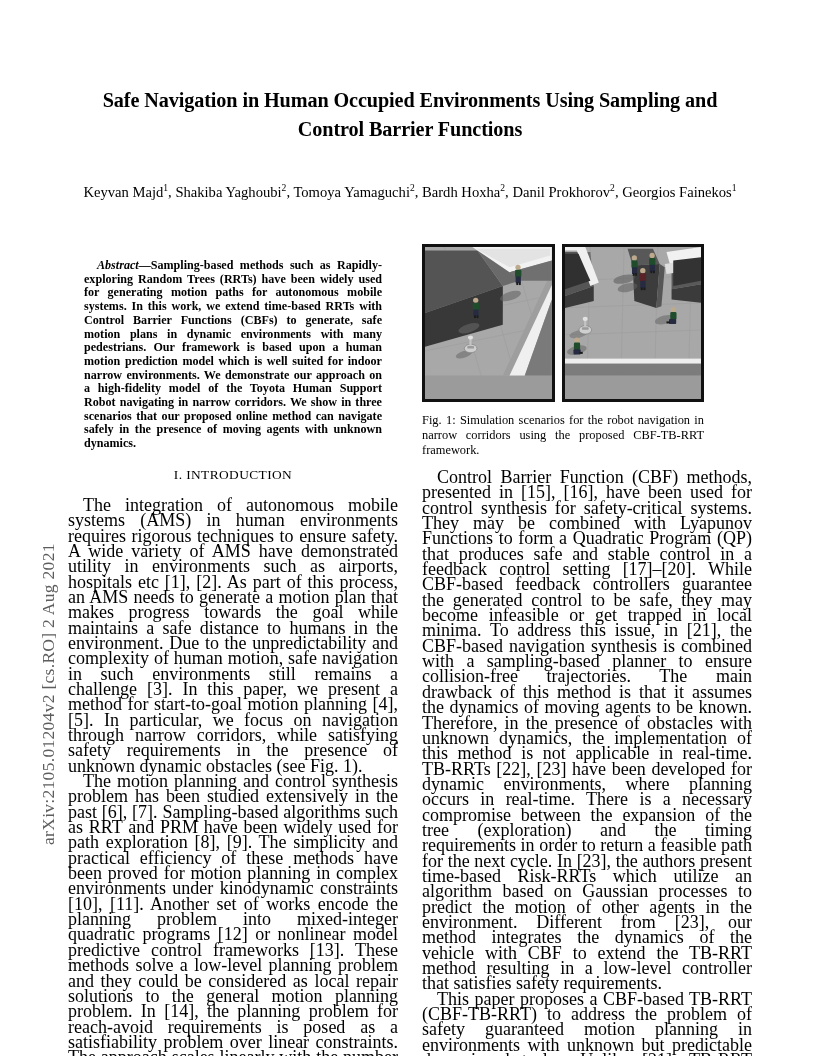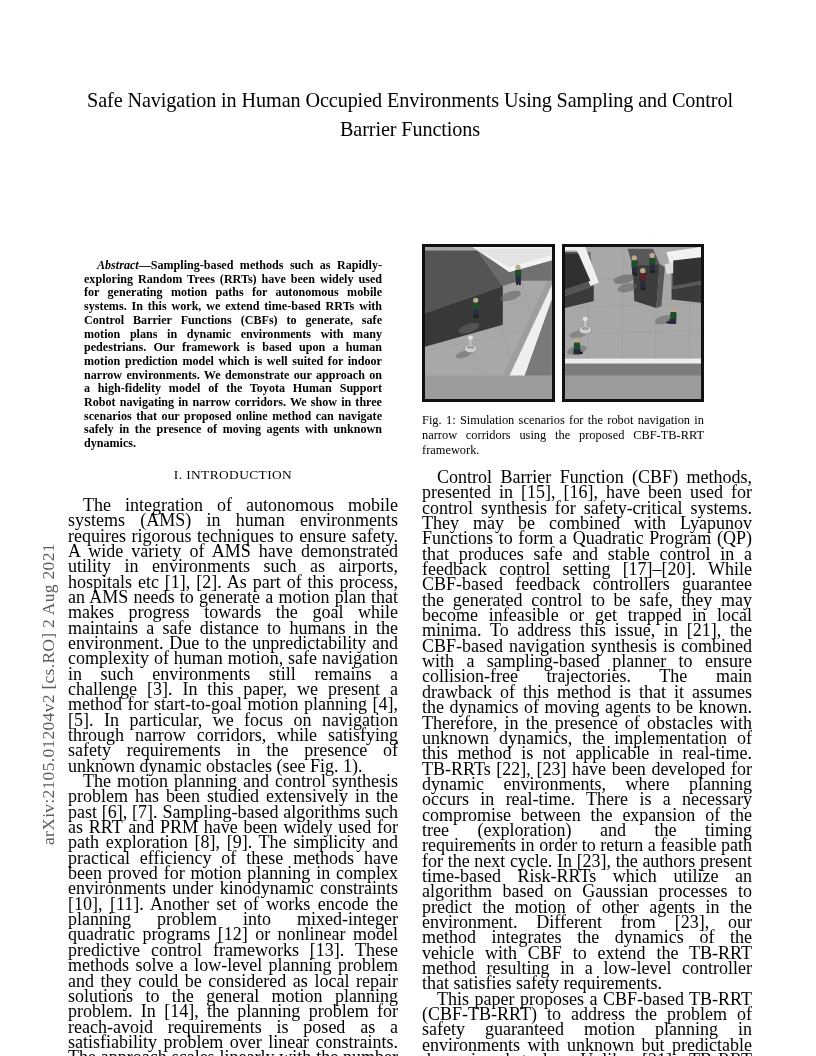--- a/index.html
+++ b/index.html
@@ -47,21 +47,21 @@
   }
 
   
   .title {
     position: absolute;
     left: 0px;
     top: 86px;
     width: 684px;
     text-align: center;
     font-family: "Liberation Serif", serif;
-    font-weight: normal;
+    font-weight: bold;
     font-size: 20.2px;
     line-height: 29px;
     letter-spacing: -0.1px;
   }
   .authors {
     position: absolute;
     left: 0px;
     top: 182px;
     width: 684px;
     text-align: center;
@@ -183,20 +183,21 @@
 <body>
 
 <div class="arxiv-stamp">
   <div class="txt">arXiv:2105.01204v2  [cs.RO]  2 Aug 2021</div>
 </div>
 
 <div class="page">
 
   <div class="title">Safe Navigation in Human Occupied Environments Using Sampling and Control Barrier Functions</div>
 
+  <div class="authors">Keyvan Majd<sup>1</sup>, Shakiba Yaghoubi<sup>2</sup>, Tomoya Yamaguchi<sup>2</sup>, Bardh Hoxha<sup>2</sup>, Danil Prokhorov<sup>2</sup>, Georgios Fainekos<sup>1</sup></div>
 
   <div class="col col-left">
 
     <p class="abstract"><span class="lead">Abstract—</span><span>Sampling-based methods such as Rapidly-exploring Random Trees (RRTs) have been widely used for generating motion paths for autonomous mobile systems. In this work, we extend time-based RRTs with Control Barrier Functions (CBFs) to generate, safe motion plans in dynamic environments with many pedestrians. Our framework is based upon a human motion prediction model which is well suited for indoor narrow environments. We demonstrate our approach on a high-fidelity model of the Toyota Human Support Robot navigating in narrow corridors. We show in three scenarios that our proposed online method can navigate safely in the presence of moving agents with unknown dynamics.</span></p>
 
     <div class="sec-head">I. INTRODUCTION</div>
 
     <p class="body first">The integration of autonomous mobile systems (AMS) in human environments requires rigorous techniques to ensure safety. A wide variety of AMS have demonstrated utility in environments such as airports, hospitals etc [1], [2]. As part of this process, an AMS needs to generate a motion plan that makes progress towards the goal while maintains a safe distance to humans in the environment. Due to the unpredictability and complexity of human motion, safe navigation in such environments still remains a challenge [3]. In this paper, we present a method for start-to-goal motion planning [4], [5]. In particular, we focus on navigation through narrow corridors, while satisfying safety requirements in the presence of unknown dynamic obstacles (see Fig. 1).</p>
     <p class="body">The motion planning and control synthesis problem has been studied extensively in the past [6], [7]. Sampling-based algorithms such as RRT and PRM have been widely used for path exploration [8], [9]. The simplicity and practical efficiency of these methods have been proved for motion planning in complex environments under kinodynamic constraints [10], [11]. Another set of works encode the planning problem into mixed-integer quadratic programs [12] or nonlinear model predictive control frameworks [13]. These methods solve a low-level planning problem and they could be considered as local repair solutions to the general motion planning problem. In [14], the planning problem for reach-avoid requirements is posed as a satisfiability problem over linear constraints. The approach scales linearly with the number of agents; however, it is limited to static environments and linear system dynamics.</p>
 

